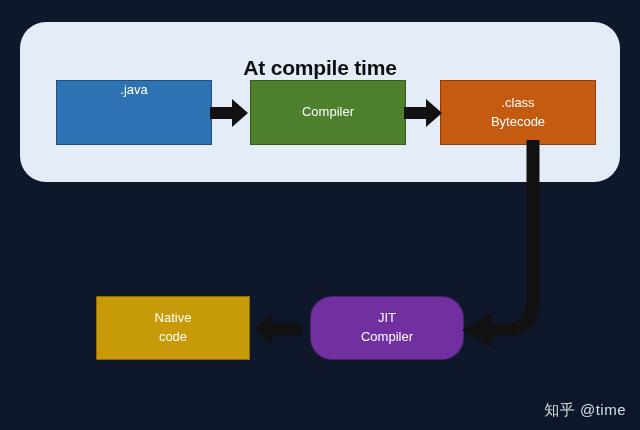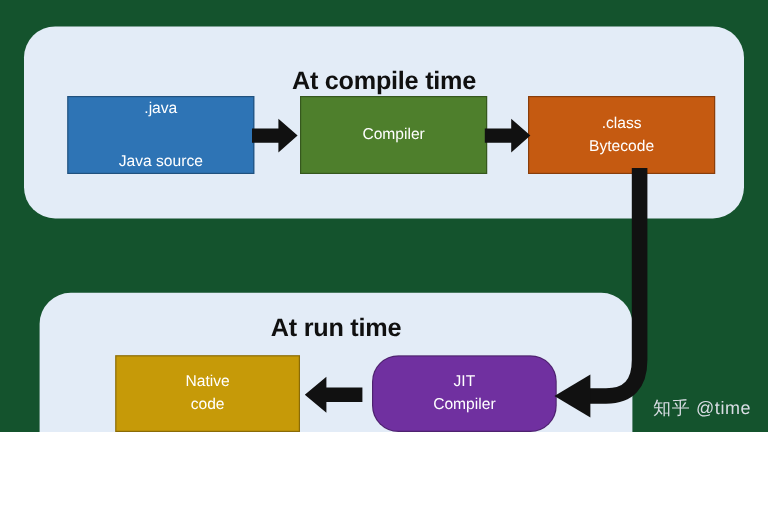--- a/index.html
+++ b/index.html
@@ -6,22 +6,22 @@
     margin: 0;
     padding: 0;
     background: #ffffff;
   }
   body {
     font-family: "Liberation Sans", sans-serif;
   }
   #canvas {
     position: relative;
     width: 640px;
-    height: 360px;
-    background: #14532d;
+    height: 430px;
+    background: #0f172a;
     overflow: hidden;
   }
   .panel {
     position: absolute;
     background: #e3ecf7;
     border-radius: 26px;
   }
   #panel-compile {
     left: 20px;
     top: 22px;
@@ -103,27 +103,23 @@
 </style>
 </head>
 <body>
 
 <div id="canvas">
 
   <div class="panel" id="panel-compile">
     <div class="panel-title" id="title-compile">At compile time</div>
   </div>
 
-  <div class="panel" id="panel-runtime">
-    <div class="panel-title" id="title-runtime">At run time</div>
-  </div>
 
   <div class="node" id="node-java">
     <span>.java</span>
-    <span>Java source</span>
   </div>
 
   <div class="node" id="node-compiler">
     <span>Compiler</span>
   </div>
 
   <div class="node" id="node-native">
     <span>Native</span>
     <span>code</span>
   </div>

